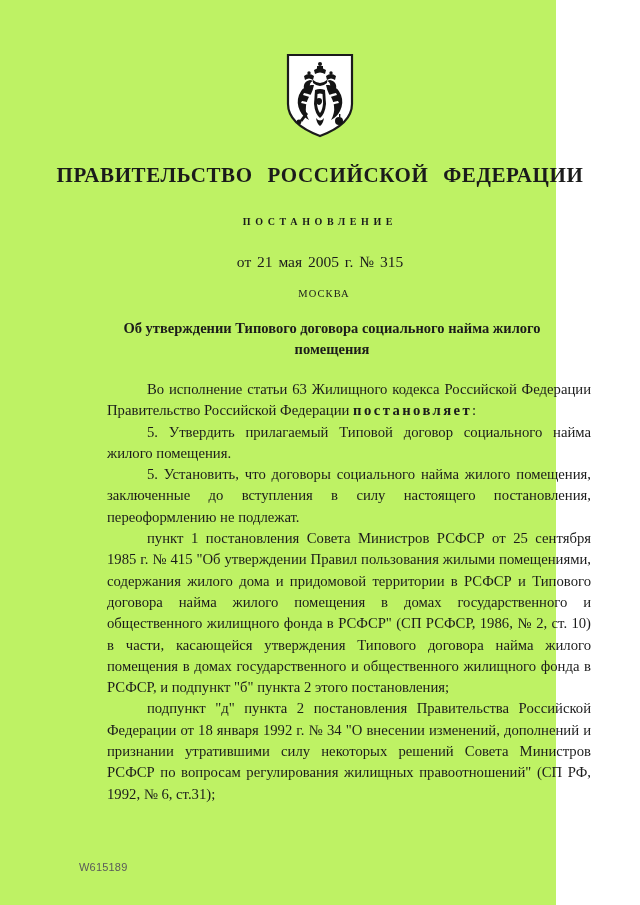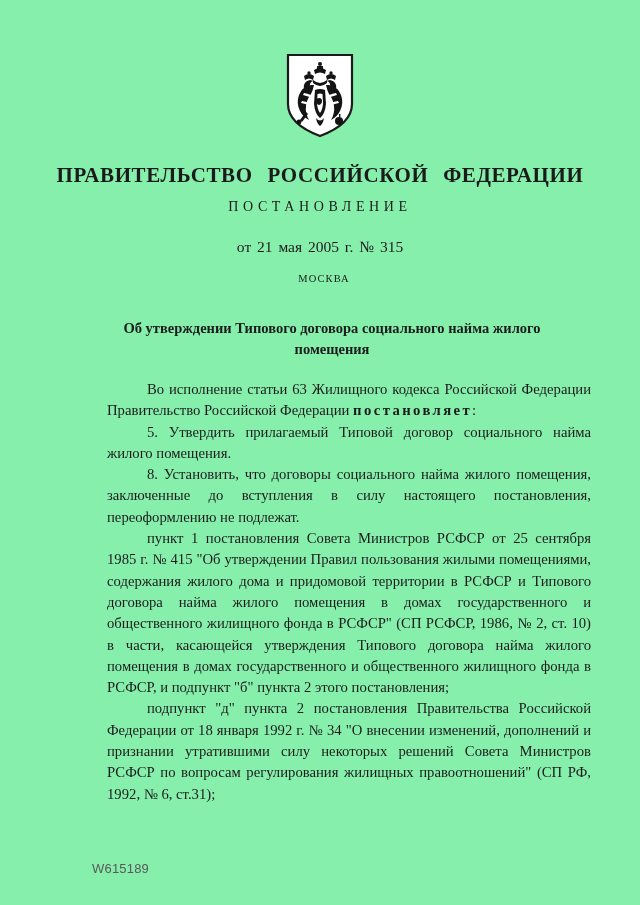--- a/index.html
+++ b/index.html
@@ -11,23 +11,23 @@
     width: 640px;
     height: 905px;
     position: relative;
     font-family: "Liberation Serif", "DejaVu Serif", serif;
     color: #1b1b1b;
     overflow: hidden;
   }
 
   .page {
     position: relative;
-    width: 640px;
+    width: 556px;
     height: 905px;
-    background: #86efac;
+    background: #bef264;
   }
 
   
   .emblem-wrap {
     position: absolute;
     left: 0;
     top: 52px;
     width: 640px;
     display: flex;
     justify-content: center;
@@ -49,24 +49,24 @@
   .org-title {
     font-size: 21px;
     font-weight: bold;
     letter-spacing: 0.6px;
     word-spacing: 9px;
     line-height: 26px;
     margin: 0;
     white-space: nowrap;
   }
   .doc-kind {
-    font-size: 14px;
-    font-weight: normal;
+    font-size: 10px;
+    font-weight: bold;
     letter-spacing: 4.6px;
-    margin: 9px 0 0 0;
+    margin: 24px 0 0 0;
     line-height: 19px;
   }
   .doc-date {
     font-size: 15.5px;
     margin: 21px 0 0 0;
     line-height: 19px;
     word-spacing: 2px;
     text-align: center;
   }
   .doc-city {
@@ -108,24 +108,24 @@
     text-align-last: left;
   }
   .spaced {
     letter-spacing: 2.4px;
     font-weight: bold;
   }
 
   
   .footer-stamp {
     position: absolute;
-    left: 92px;
+    left: 79px;
     top: 861px;
     font-family: "Liberation Sans", "DejaVu Sans", sans-serif;
-    font-size: 13px;
+    font-size: 11px;
     color: #5a5a5a;
     letter-spacing: 0.2px;
   }
 </style>
 </head>
 <body>
 
 <div class="page">
 
   <div class="emblem-wrap">
@@ -180,20 +180,20 @@
     <div class="doc-kind">ПОСТАНОВЛЕНИЕ</div>
     <div class="doc-date">от  21 мая 2005 г.  № 315</div>
     <div class="doc-city">МОСКВА</div>
   </div>
 
   <h2 class="subject">Об утверждении Типового договора социального найма жилого помещения</h2>
 
   <div class="body-text">
     <p><span>Во исполнение статьи 63 Жилищного кодекса Российской Федерации Правительство Российской Федерации </span><span class="spaced">постановляет</span><span>:</span></p>
     <p>5. Утвердить прилагаемый Типовой договор социального найма жилого помещения.</p>
-    <p>8. Установить, что договоры социального найма жилого помещения, заключенные до вступления в силу настоящего постановления, переоформлению не подлежат.</p>
+    <p>5. Установить, что договоры социального найма жилого помещения, заключенные до вступления в силу настоящего постановления, переоформлению не подлежат.</p>
     <p>пункт 1 постановления Совета Министров РСФСР от 25 сентября 1985 г.   № 415   "Об утверждении Правил пользования жилыми помещениями, содержания жилого дома и придомовой территории в РСФСР и Типового договора найма жилого помещения в домах государственного и общественного жилищного фонда в РСФСР" (СП РСФСР, 1986, № 2, ст. 10) в части, касающейся утверждения Типового договора найма жилого помещения в домах государственного и общественного жилищного фонда в РСФСР, и подпункт "б" пункта 2 этого постановления;</p>
     <p>подпункт "д" пункта 2 постановления Правительства Российской Федерации от 18 января 1992 г. № 34 "О внесении изменений, дополнений и признании утратившими силу некоторых решений Совета Министров РСФСР по вопросам регулирования жилищных правоотношений" (СП РФ, 1992, № 6, ст.31);</p>
   </div>
 
   <div class="footer-stamp">W615189</div>
 
 </div>
 
 </body></html>

